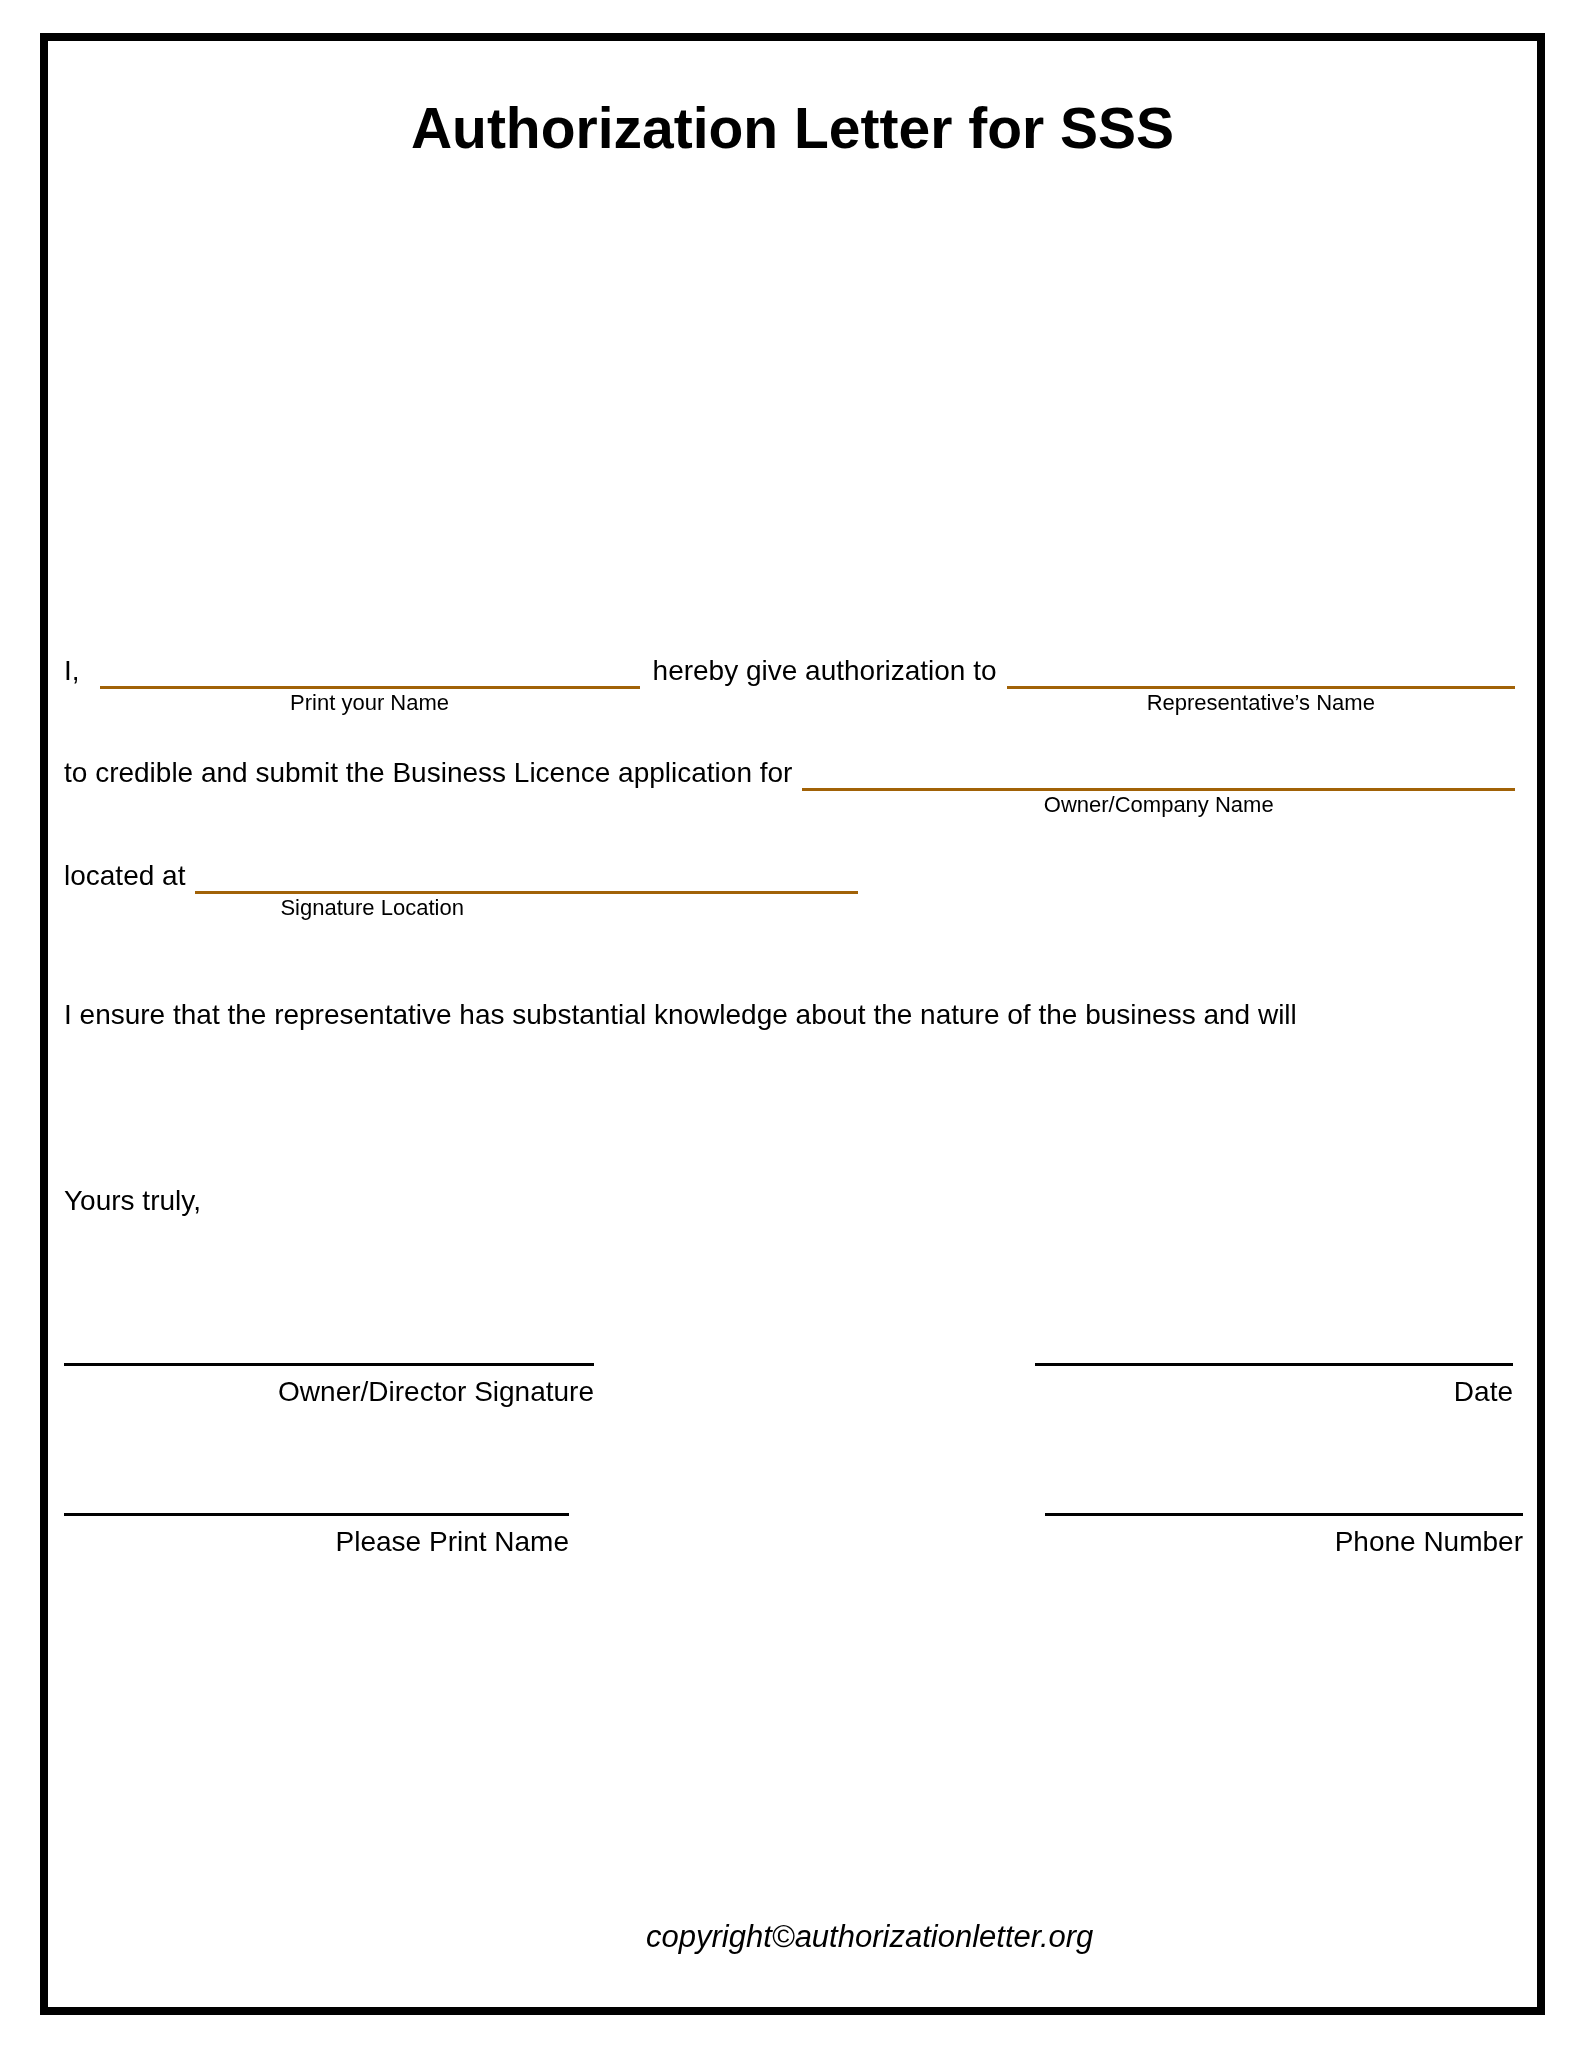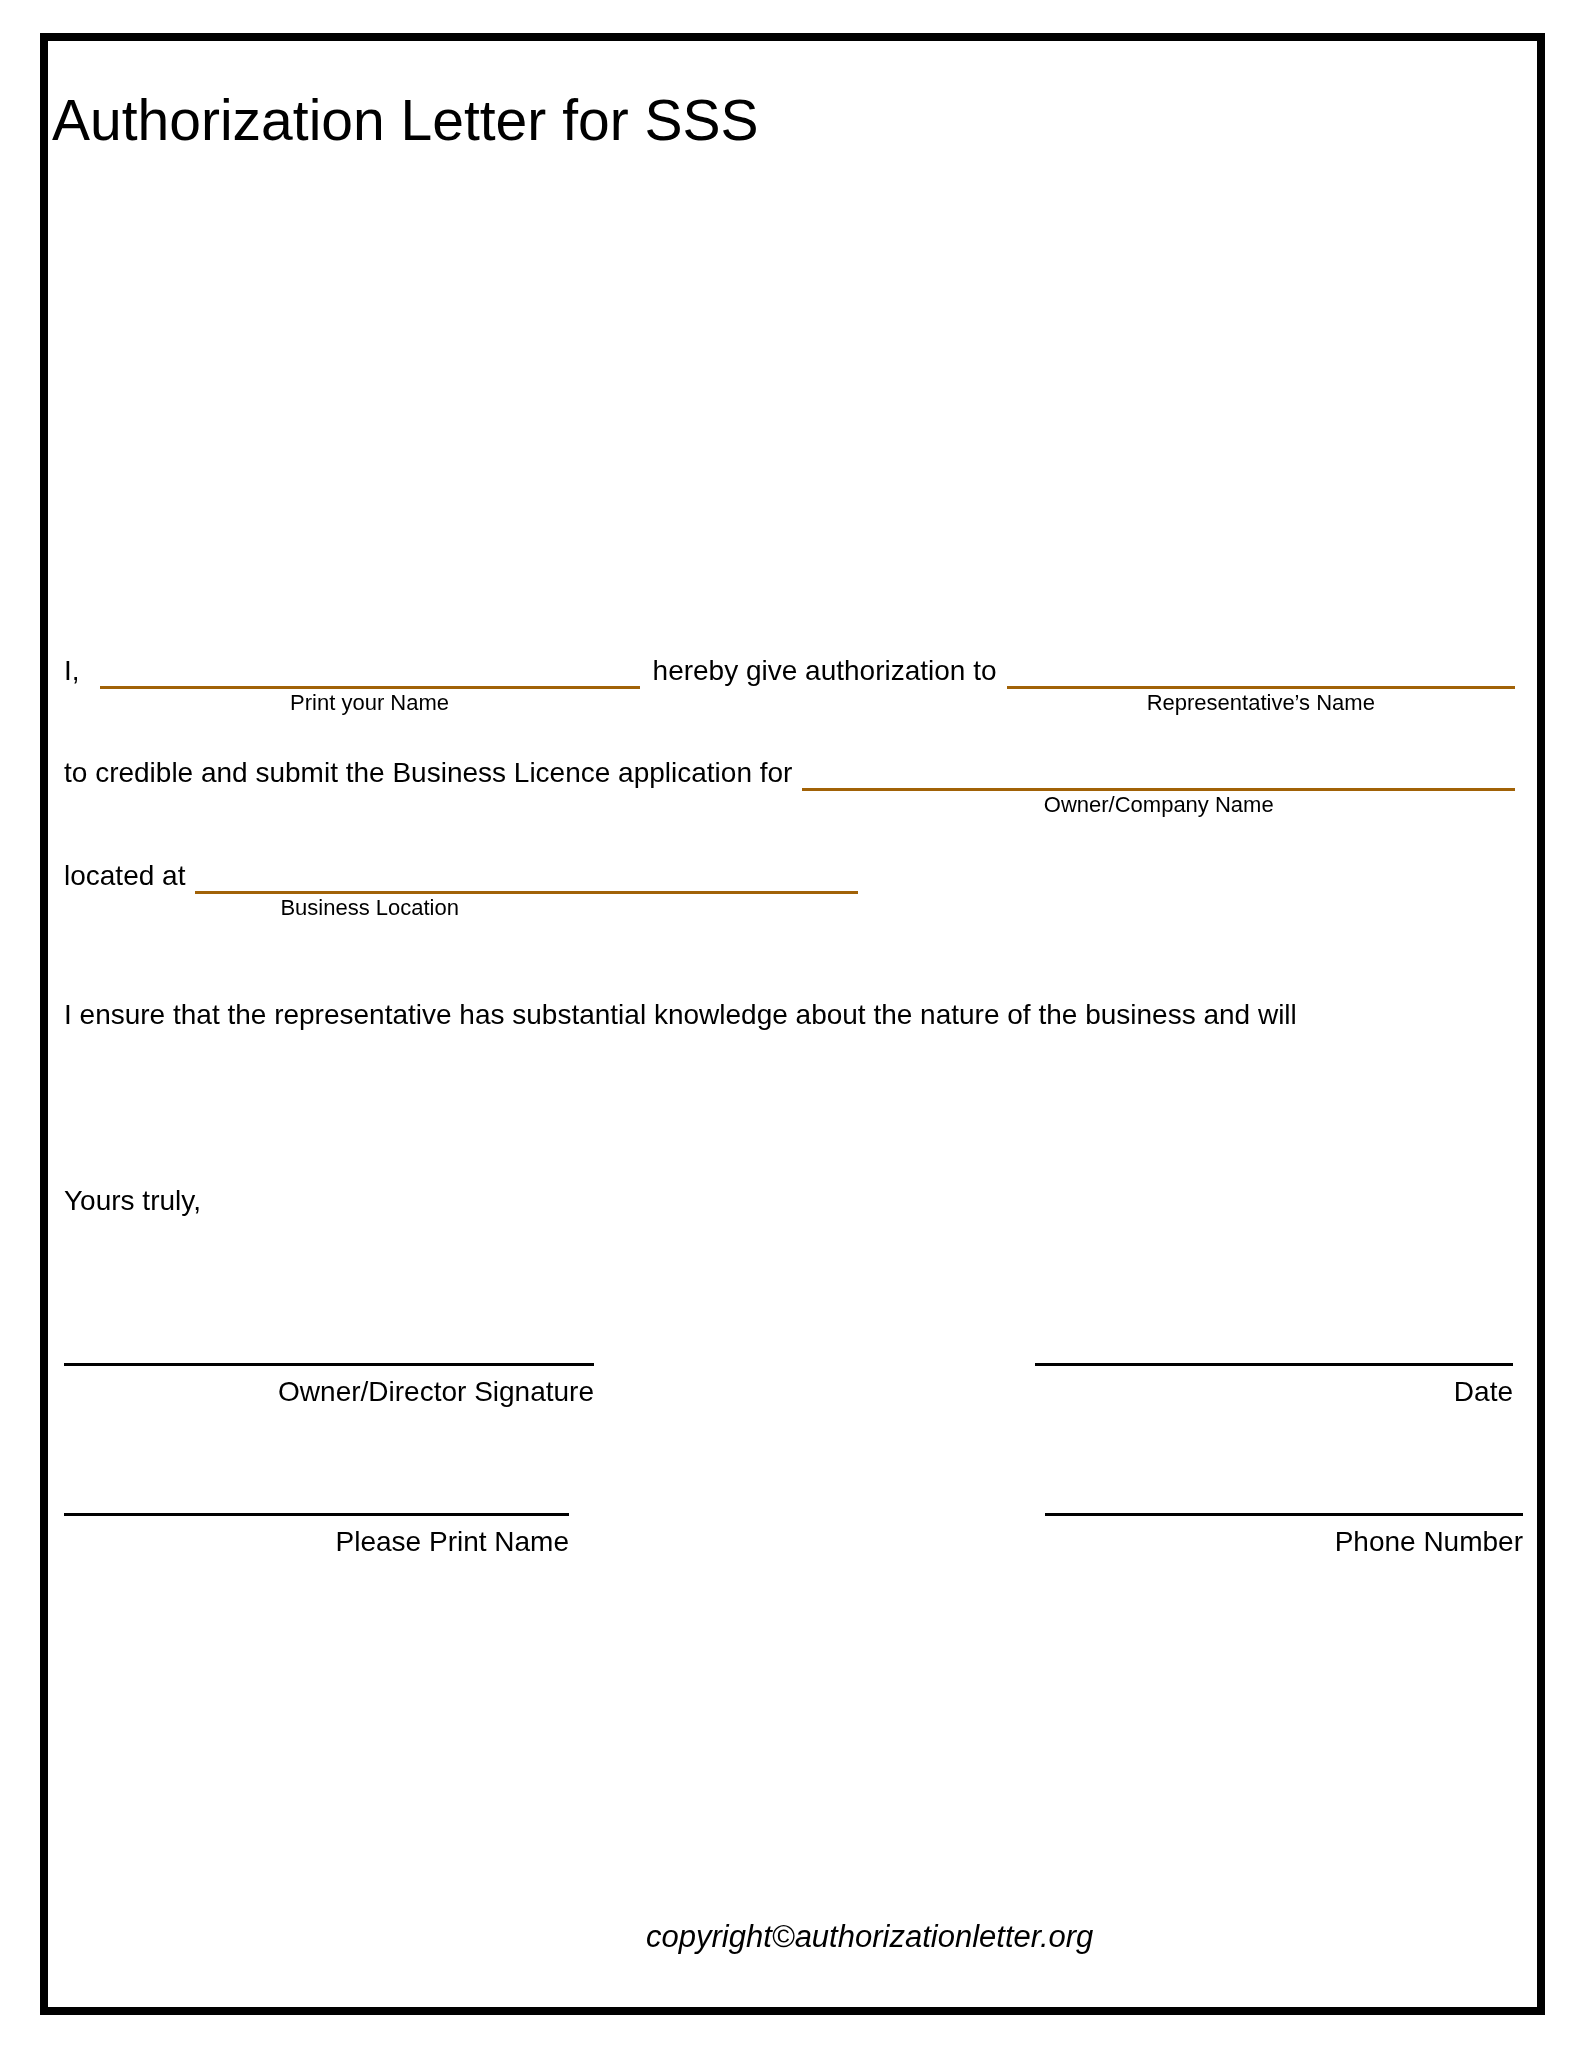--- a/index.html
+++ b/index.html
@@ -27,25 +27,26 @@
     border: 8px solid #000000;
     box-sizing: border-box;
     background: #ffffff;
   }
   .abs { position: absolute; }
 
   .title {
     left: 0;
     right: 0;
     top: 44px;
+    text-align: center;
     font-size: 57px;
-    font-weight: 400;
+    font-weight: 700;
     line-height: 62px;
     letter-spacing: 0px;
-    margin: 4px;
+    margin: 12px;
   }
 
   
   .form-line {
     display: flex;
     align-items: flex-end;
     font-size: 28px;
     line-height: 36px;
     white-space: nowrap;
   }
@@ -147,21 +148,21 @@
     <div class="abs form-line line2">
       <span class="txt">to credible and submit the Business Licence application for</span>
       <span class="blank blank-owner">
         <span class="blank-label">Owner/Company Name</span>
       </span>
     </div>
 
     <div class="abs form-line line3">
       <span class="txt">located at</span>
       <span class="blank blank-location">
-        <span class="blank-label left-offset">Business Location</span>
+        <span class="blank-label left-offset">Signature Location</span>
       </span>
     </div>
 
     <div class="abs paragraph">
       <div>I ensure that the representative has substantial knowledge about the nature of the business and will</div>
     </div>
 
     <div class="abs closing">Yours truly,</div>
 
     <div class="sig-cell sig-r1-left">

